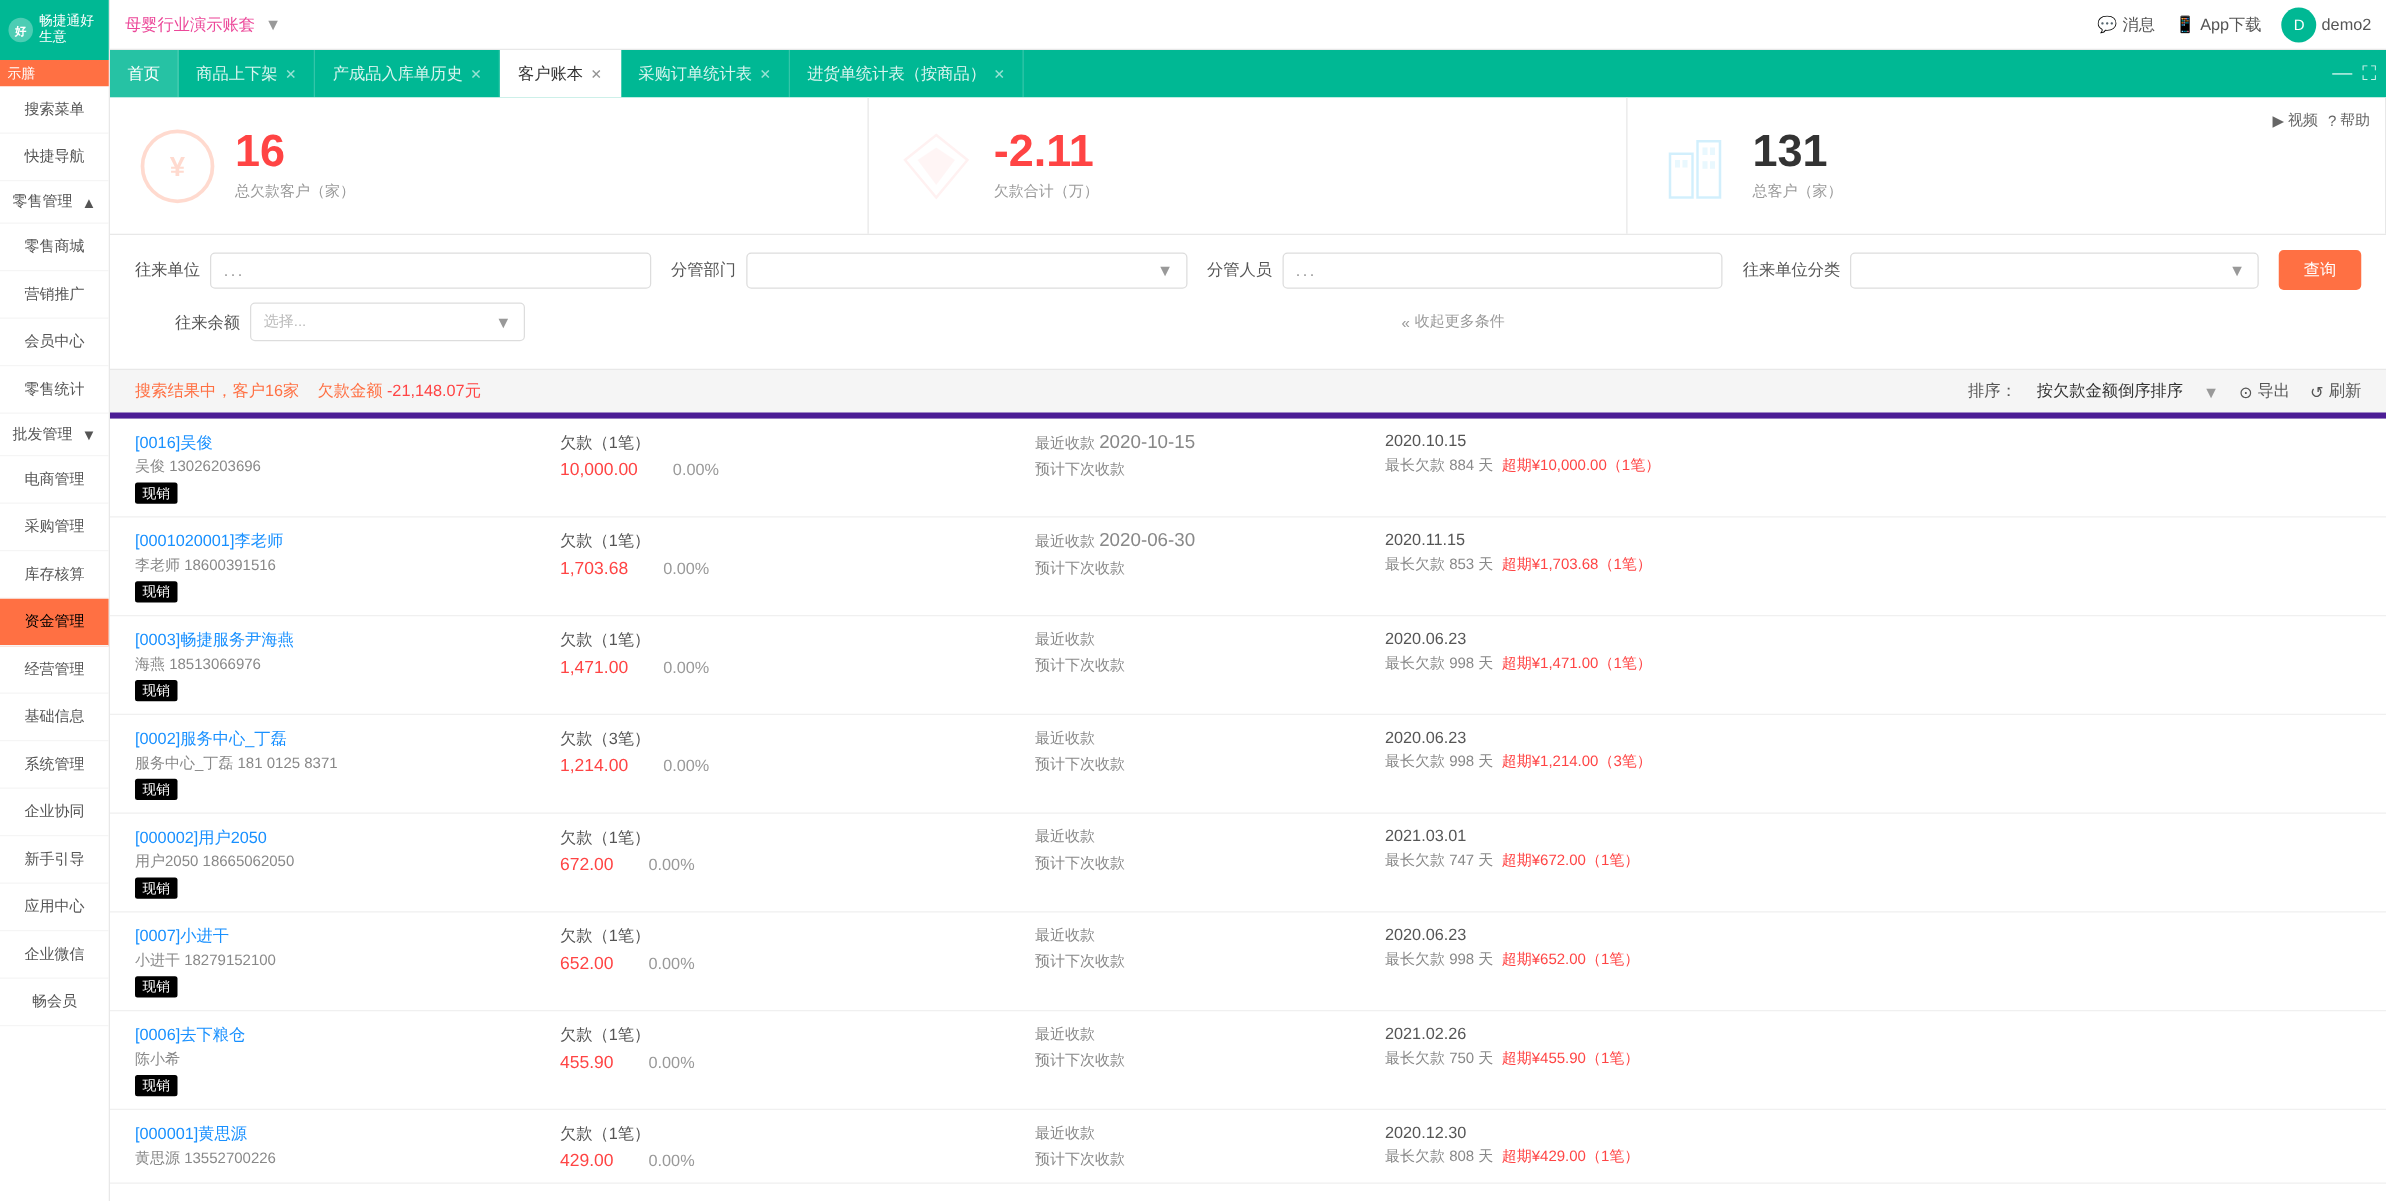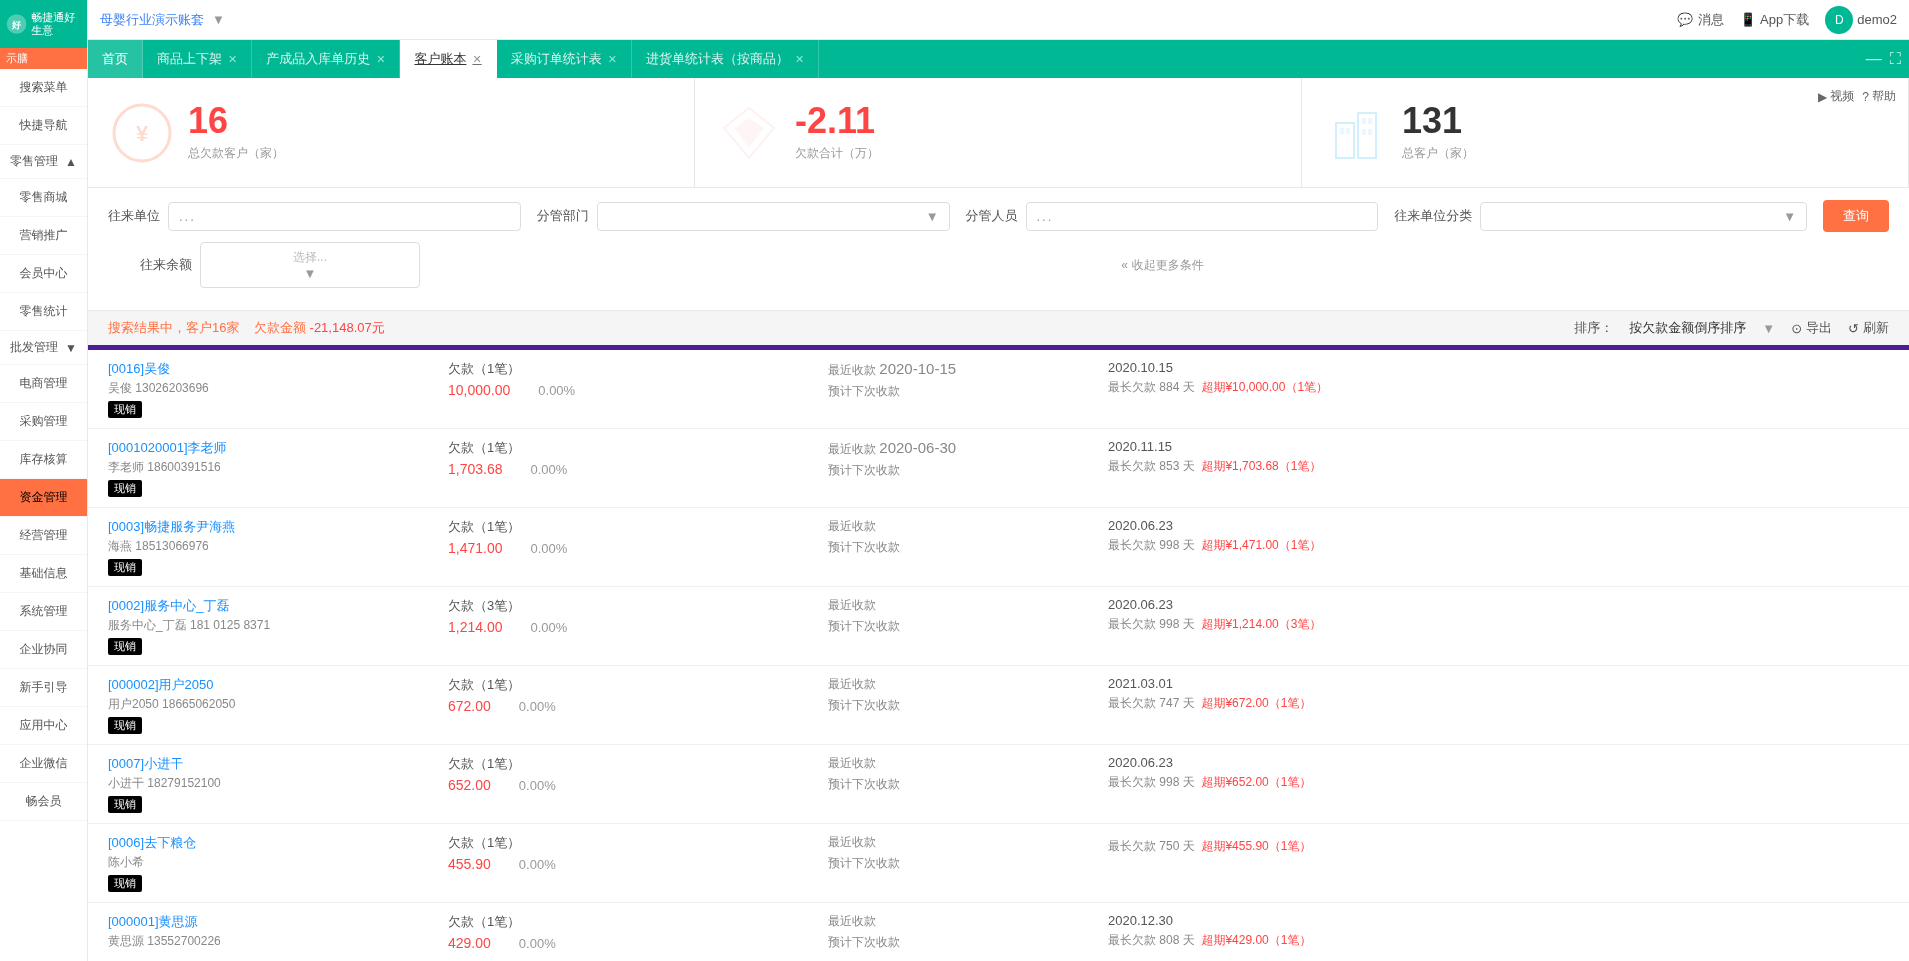--- a/index.html
+++ b/index.html
@@ -14,28 +14,28 @@
     .sidebar-logo { background: #00b894; padding: 10px 6px; display: flex; align-items: center; gap: 4px; }
     .sidebar-logo-text { color: #fff; font-size: 11px; line-height: 1.2; }
     .sidebar-brand { background: #ff7043; color: #fff; font-size: 11px; padding: 3px 6px; }
     .sidebar-nav { flex: 1; overflow-y: auto; }
     .sidebar-item { padding: 10px 6px; text-align: center; cursor: pointer; font-size: 12px; color: #555; border-bottom: 1px solid #f5f5f5; }
     .sidebar-item.active { background: #ff7043; color: #000000; }
 
     
     .topbar { background: #fff; height: 40px; display: flex; align-items: center; justify-content: space-between; padding: 0 12px; border-bottom: 1px solid #e8e8e8; }
     .topbar-left { display: flex; align-items: center; gap: 8px; }
-    .topbar-title { font-size: 13px; color: #3b82f6; }
+    .topbar-title { font-size: 13px; color: #ec4899; }
     .topbar-right { display: flex; align-items: center; gap: 16px; font-size: 13px; color: #555; }
     .topbar-right-item { display: flex; align-items: center; gap: 4px; cursor: pointer; }
 
     
     .tabbar { background: #00b894; display: flex; align-items: center; height: 38px; overflow: hidden; }
     .tab { display: flex; align-items: center; padding: 0 14px; height: 38px; cursor: pointer; font-size: 13px; color: rgba(255,255,255,0.85); gap: 6px; border-right: 1px solid rgba(255,255,255,0.2); flex-shrink: 0; }
-    .tab.active { background: #fff; color: #333; text-decoration: underline; }
+    .tab.active { background: #fff; color: #333; }
     .tab.home { background: rgba(255,255,255,0.15); color: #fff; }
     .tab-close { font-size: 11px; opacity: 0.7; }
     .tabbar-right { margin-left: auto; display: flex; align-items: center; padding: 0 8px; gap: 8px; }
     .tabbar-btn { color: #fff; font-size: 16px; cursor: pointer; opacity: 0.8; }
 
     
     .stats-row { background: #fff; display: flex; border-bottom: 1px solid #e8e8e8; height: 110px; }
     .stat-card { flex: 1; display: flex; align-items: center; padding: 20px 24px; gap: 16px; border-right: 1px solid #e8e8e8; position: relative; }
     .stat-icon { width: 60px; height: 60px; display: flex; align-items: center; justify-content: center; opacity: 0.25; }
     .stat-icon svg { width: 60px; height: 60px; }
@@ -307,21 +307,21 @@
           <div class="filter-input" style="justify-content:space-between;">
             <span></span>
             <span style="color:#999;">▼</span>
           </div>
         </div>
         <button class="search-btn">查询</button>
       </div>
       <div class="filter-row">
         <div class="filter-item" style="max-width:280px;margin-left:32px;">
           <span class="filter-label">往来余额</span>
-          <div class="filter-input" style="justify-content:space-between;flex-direction:column;">
+          <div class="filter-input" style="justify-content:space-between;">
             <span class="filter-input-text">选择...</span>
             <span style="color:#999;">▼</span>
           </div>
         </div>
         <div style="flex:1;display:flex;justify-content:center;">
           <div class="collapse-btn">
             <span>«</span>
             <span>收起更多条件</span>
           </div>
         </div>
@@ -519,20 +519,21 @@
           <div class="debt-row">
             <span class="debt-amount">455.90</span>
             <span class="debt-percent">0.00%</span>
           </div>
         </div>
         <div>
           <div class="payback-label"><span>最近收款</span></div>
           <div class="payback-next">预计下次收款</div>
         </div>
         <div>
+          <div class="due-date">2021.02.26</div>
           <div class="overdue-days">
             <span>最长欠款 750 天</span>
             &nbsp;<a class="overdue-link">超期¥455.90（1笔）</a>
           </div>
         </div>
       </div>
 
       <div class="table-row">
         <div>
           <div><a class="customer-name"><span>[000001]</span><span>黄思源</span></a></div>

